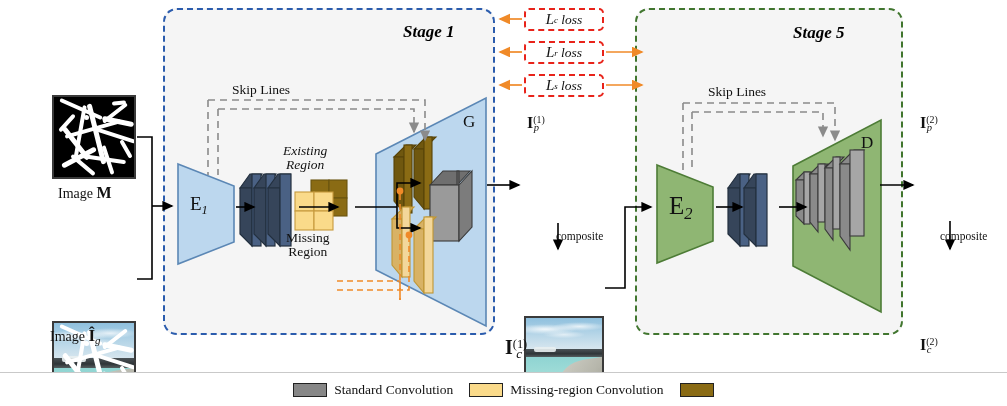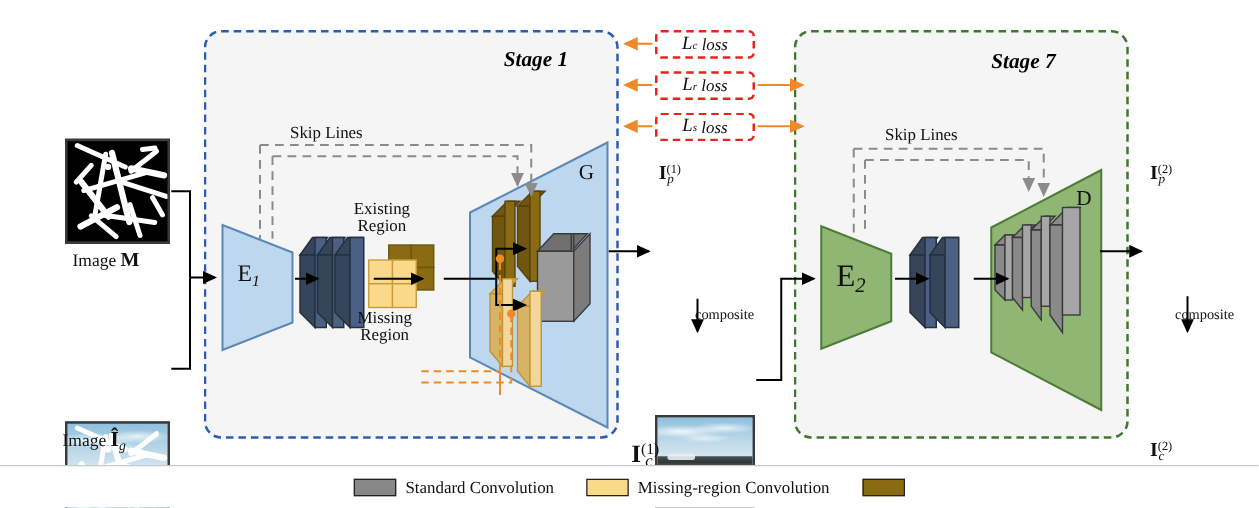--- a/index.html
+++ b/index.html
@@ -6,21 +6,21 @@
   html, body {
     margin: 0; padding: 0;
     background: #ffffff;
   }
   body {
     width: 1007px; height: 406px;
     position: relative;
     font-family: "Liberation Serif", "DejaVu Serif", serif;
     overflow: hidden;
   }
-  #canvas { position: absolute; inset: 0; margin-top: 16px; }
+  #canvas { position: absolute; inset: 0; }
   .abs { position: absolute; }
 
   
   .lbl { color: #111; white-space: nowrap; }
   .sub { font-size: 0.66em; vertical-align: -0.28em; font-style: italic; }
   .sup { font-size: 0.62em; vertical-align: 0.52em; }
   .bold-v { font-weight: bold; }
 
   
   .stage-box {
@@ -98,21 +98,21 @@
   .trap svg { display: block; overflow: visible; }
 
   
   .slab { position: absolute; }
   .slab svg { display: block; overflow: visible; }
 
   
   #legend {
     position: absolute; left: 0; right: 0; bottom: 0; height: 34px;
     border-top: 1.2px solid #c9c9c9;
-    display: flex; align-items: center; justify-content: center; gap: 26px;
+    display: flex; align-items: center; justify-content: center; gap: 16px;
     background: #fff;
   }
   .leg-item { display: flex; align-items: center; gap: 7px; }
   .leg-sw {
     width: 34px; height: 14px; border: 1.6px solid #222;
   }
   .leg-txt { font-size: 13.5px; color: #111; white-space: nowrap; }
 
   .watermark {
     position: absolute;
@@ -126,21 +126,21 @@
 </style>
 </head>
 <body>
 
 <div id="canvas">
 
   <div class="abs stage-box" style="left:163px; top:8px; width:332px; height:327px;"></div>
   <div class="abs stage-box green" style="left:635px; top:8px; width:268px; height:327px;"></div>
 
   <div class="abs stage-title" style="left:403px; top:22px;">Stage 1</div>
-  <div class="abs stage-title" style="left:793px; top:23px;">Stage 7</div>
+  <div class="abs stage-title" style="left:793px; top:23px;">Stage 5</div>
 
   <div class="abs thumb mask-thumb" style="left:52px; top:95px; width:84px; height:84px;">
     <div class="strokes">
       <i style="left:4px;  top:10px; width:46px; height:4px; transform:rotate(24deg);"></i>
       <i style="left:10px; top:30px; width:58px; height:4px; transform:rotate(-16deg);"></i>
       <i style="left:2px;  top:44px; width:40px; height:5px; transform:rotate(52deg);"></i>
       <i style="left:24px; top:8px;  width:4px;  height:56px; transform:rotate(10deg);"></i>
       <i style="left:40px; top:6px;  width:5px;  height:62px; transform:rotate(-14deg);"></i>
       <i style="left:46px; top:14px; width:30px; height:4px; transform:rotate(-38deg);"></i>
       <i style="left:48px; top:22px; width:32px; height:5px; transform:rotate(12deg);"></i>
@@ -206,21 +206,21 @@
         <polygon points="14,14 24,0 36,0 26,14" fill="#36455a"></polygon>
         <polygon points="14,14 26,14 26,72 14,60" fill="#36455a"></polygon>
         <rect x="26" y="0" width="9" height="72" fill="#4a6184"></rect>
         <polygon points="28,14 38,0 50,0 40,14" fill="#36455a"></polygon>
         <polygon points="28,14 40,14 40,72 28,60" fill="#36455a"></polygon>
         <rect x="40" y="0" width="11" height="72" fill="#4a6184"></rect>
       </g>
     </svg>
   </div>
 
-  <div class="abs lbl" style="left:283px; top:144px; font-size:13.5px; line-height:1.02; text-align:center;">
+  <div class="abs lbl" style="left:283px; top:144px; font-size:13.5px; line-height:1.02; text-align:center;font-style:italic;">
     <div>Existing</div>
     <div>Region</div>
   </div>
   <div class="slab" style="left:291px; top:180px;">
     <svg width="62" height="58" viewBox="0 0 62 58">
       <g stroke="#6a5410" stroke-width="1.1">
         <rect x="20" y="0" width="18" height="18" fill="#8a6b14"></rect>
         <rect x="38" y="0" width="18" height="18" fill="#8a6b14"></rect>
         <rect x="20" y="18" width="18" height="18" fill="#8a6b14"></rect>
         <rect x="38" y="18" width="18" height="18" fill="#8a6b14"></rect>

